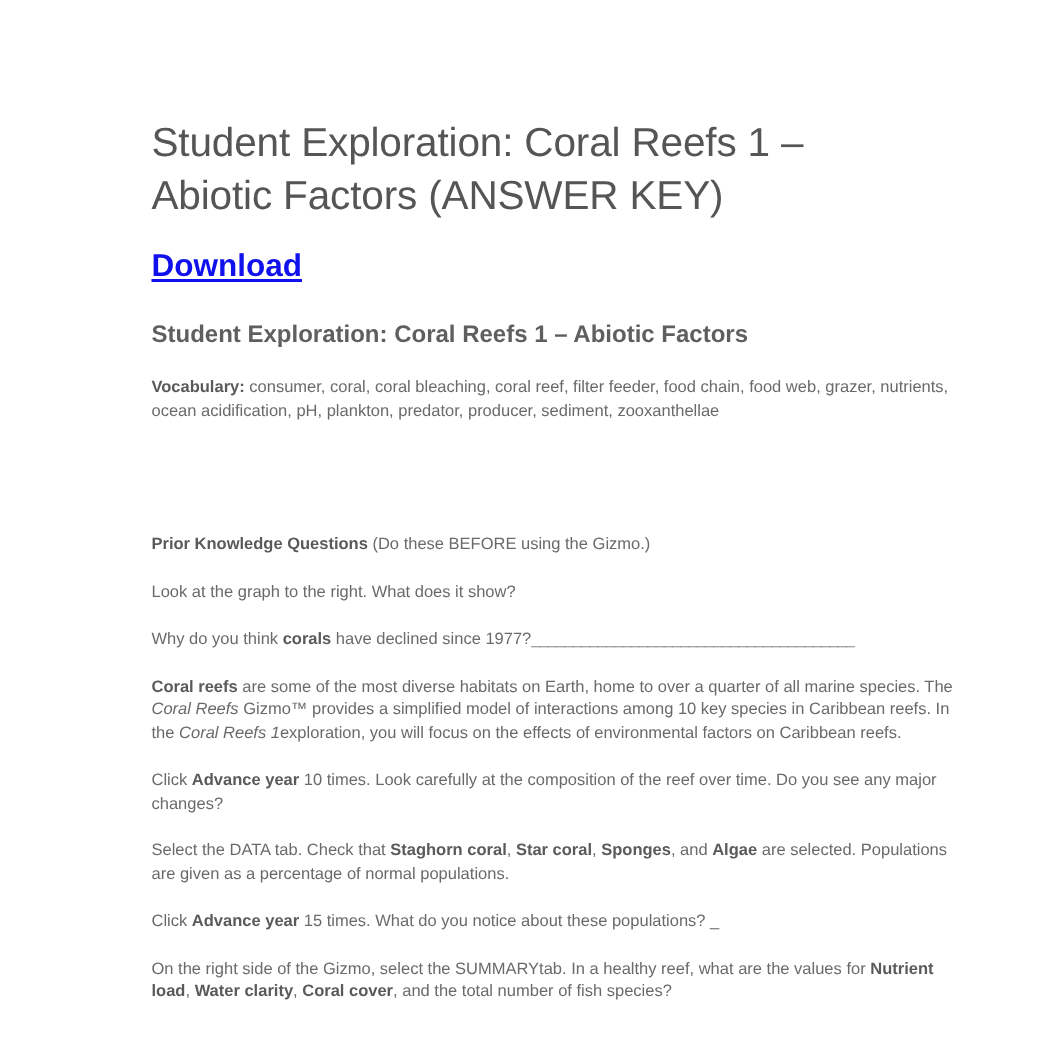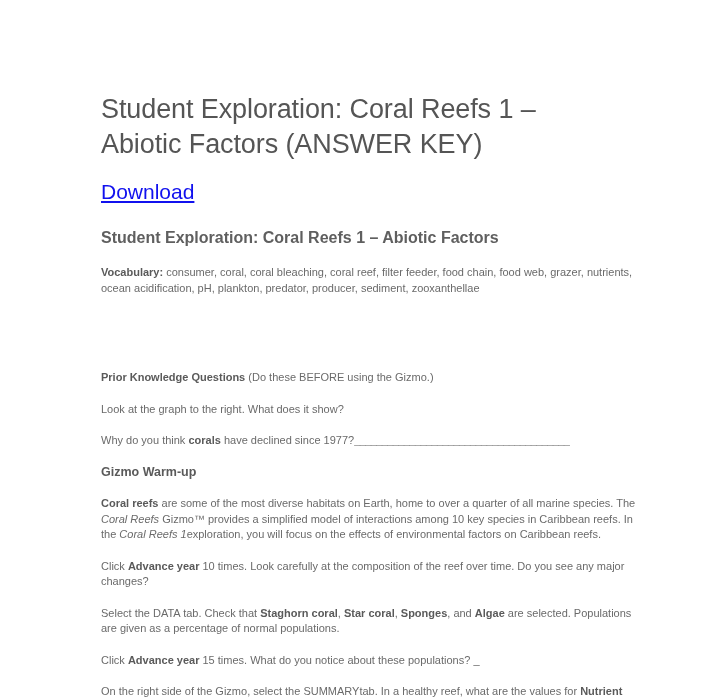--- a/index.html
+++ b/index.html
@@ -18,32 +18,32 @@
   .page {
     padding: 78px 56px 0 101px;
     box-sizing: border-box;
     width: 706px;
   }
   h1.doc-title {
     font-size: 27px;
     line-height: 1.28;
     font-weight: 400;
     color: #555555;
-    margin: 14px 0 18px 0;
+    margin: 0 0 18px 0;
     letter-spacing: -0.1px;
     max-width: 520px;
   }
   a.download-link {
     display: inline-block;
     font-size: 21px;
     line-height: 1.2;
     color: #1111ee;
     text-decoration: underline;
     margin: 0 0 22px 0;
-    font-weight: 400;
+    font-weight: 700;
   }
   .subtitle {
     font-size: 16px;
     font-weight: bold;
     color: #5f5f5f;
     margin: 0 0 16px 0;
     line-height: 1.45;
   }
   p.body {
     font-size: 11px;
@@ -83,21 +83,20 @@
   <p class="body vocab-block"><span class="b">Vocabulary:</span><span> consumer, coral, coral bleaching, coral reef, filter feeder, food chain, food web, grazer, nutrients, ocean acidification, pH, plankton, predator, producer, sediment, zooxanthellae</span></p>
 
   <div class="spacer"></div>
 
   <p class="body"><span class="b">Prior Knowledge Questions</span><span> (Do these BEFORE using the Gizmo.)</span></p>
 
   <p class="body">Look at the graph to the right. What does it show?</p>
 
   <p class="body"><span>Why do you think </span><span class="b">corals</span><span> have declined since 1977?</span><span class="blank-line">_______________________________________</span></p>
 
-  <div class="head">Gizmo Warm-up</div>
 
   <p class="body"><span class="b">Coral reefs</span><span> are some of the most diverse habitats on Earth, home to over a quarter of all marine species. The </span><span class="i">Coral Reefs</span><span> Gizmo™ provides a simplified model of interactions among 10 key species in Caribbean reefs. In the </span><span class="i">Coral Reefs 1</span><span>exploration, you will focus on the effects of environmental factors on Caribbean reefs.</span></p>
 
   <p class="body"><span>Click </span><span class="b">Advance year</span><span> 10 times. Look carefully at the composition of the reef over time. Do you see any major changes?</span></p>
 
   <p class="body"><span>Select the DATA tab. Check that </span><span class="b">Staghorn coral</span><span>, </span><span class="b">Star coral</span><span>, </span><span class="b">Sponges</span><span>, and </span><span class="b">Algae</span><span> are selected. Populations are given as a percentage of normal populations.</span></p>
 
   <p class="body"><span>Click </span><span class="b">Advance year</span><span> 15 times. What do you notice about these populations? _</span></p>
 
   <p class="body"><span>On the right side of the Gizmo, select the SUMMARYtab. In a healthy reef, what are the values for </span><span class="b">Nutrient load</span><span>, </span><span class="b">Water clarity</span><span>, </span><span class="b">Coral cover</span><span>, and the total number of fish species?</span></p>

